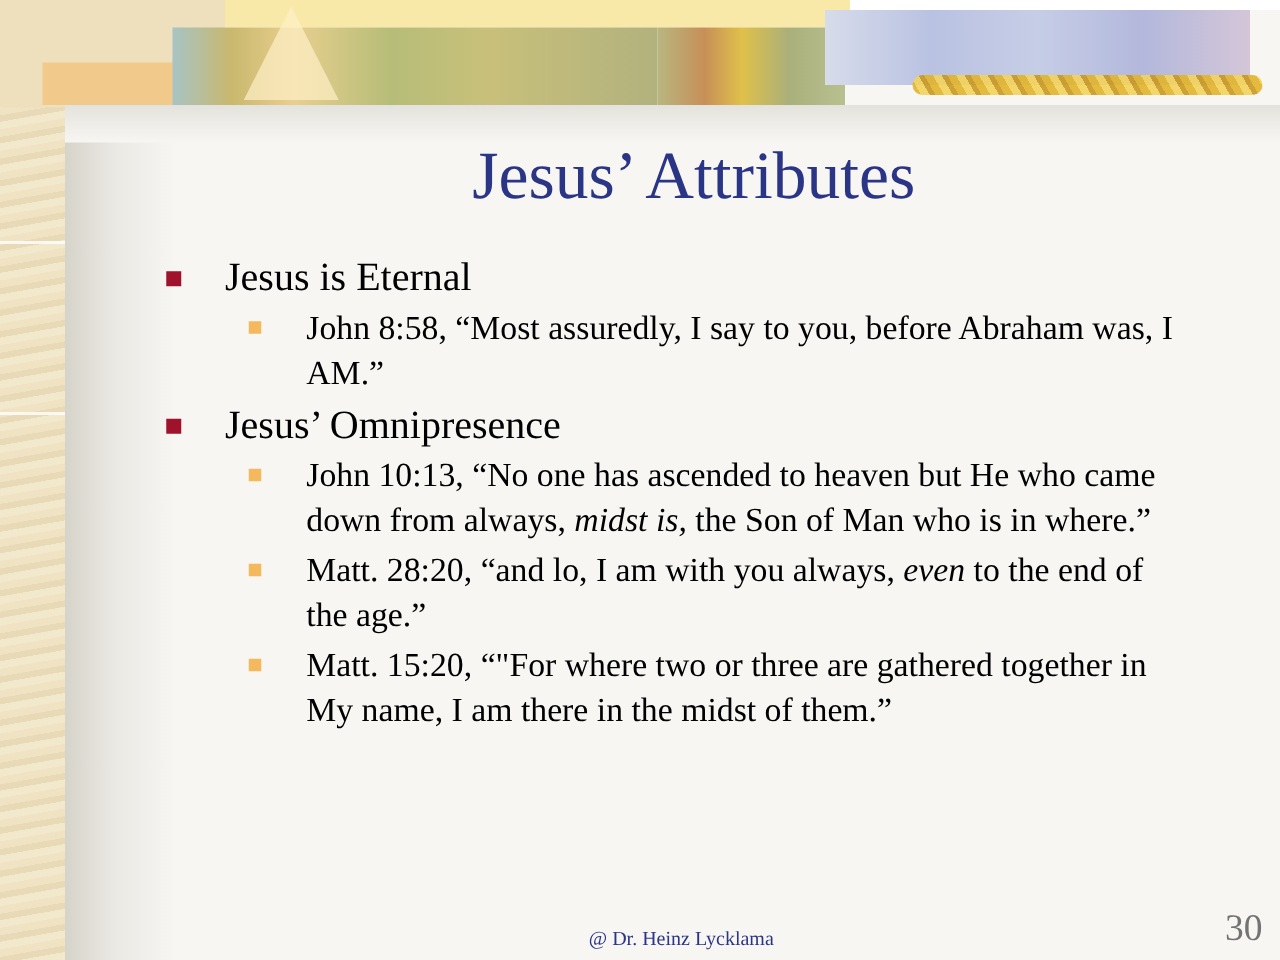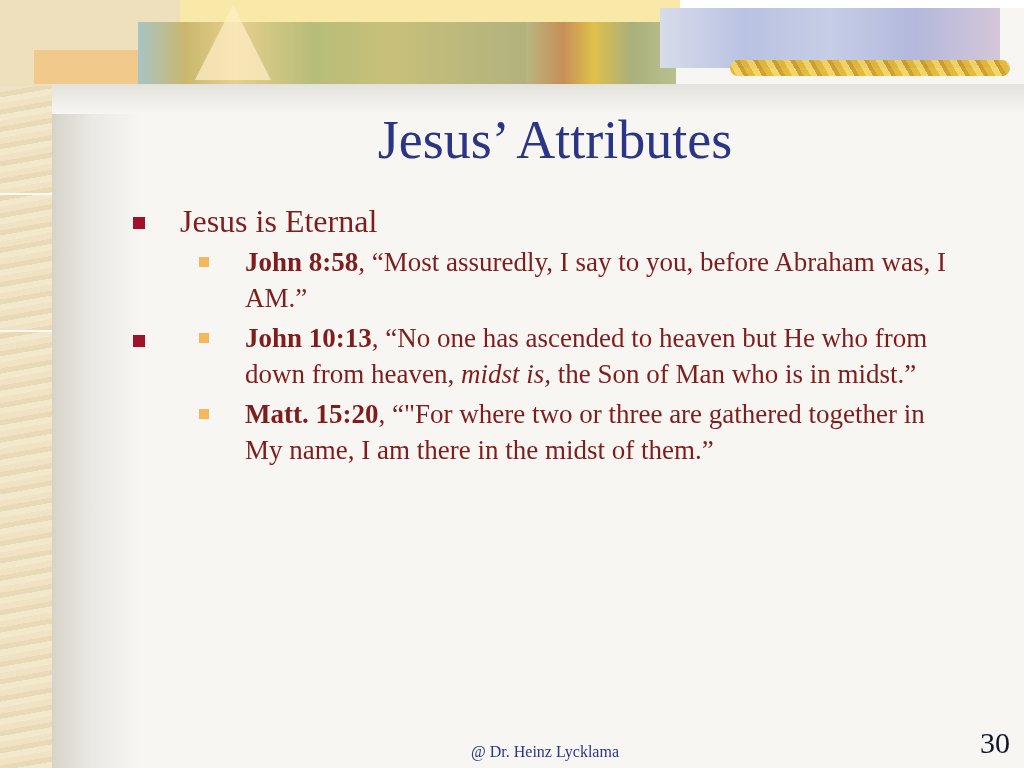--- a/index.html
+++ b/index.html
@@ -20,28 +20,28 @@
   .b6 { position:absolute; left:526px; top:22px; width:150px; height:62px;
     background: linear-gradient(90deg, #b8b680 0%, #c78f58 25%, #e0c04a 45%, #aab07a 70%, #b8c090 100%); }
   .b7 { position:absolute; left:660px; top:8px; width:340px; height:60px;
     background: linear-gradient(90deg, #d7dcea 0%, #b9c2e2 25%, #c6cde6 50%, #b3b8dc 75%, #d4c6d8 100%); }
   .b8 { position:absolute; left:730px; top:60px; width:280px; height:16px;
     background: repeating-linear-gradient(60deg, #e2b42a 0 6px, #f3d35a 6px 12px, #c99820 12px 16px); border-radius:8px; opacity:.9; }
   .leaf { position:absolute; left:195px; top:5px; width:0; height:0; border-left:38px solid transparent; border-right:38px solid transparent; border-bottom:75px solid rgba(255,240,200,.7); }
   .fade { position:absolute; left:52px; top:84px; width:972px; height:30px; background:linear-gradient(180deg, #e4e2dc, #f7f6f3); }
 
   .title { position:absolute; left:0; width:1110px; top:108px; text-align:center; color:#2b3585; font-size:54px; line-height:64px; }
-  .content { position:absolute; left:130px; top:202px; width:820px; color:#7f1d1d; }
+  .content { position:absolute; left:130px; top:202px; width:820px; color:#000000; }
   .l1 { position:relative; padding-left:50px; font-size:32px; line-height:38px; margin-bottom:4px; }
   .l1 .bullet { position:absolute; left:3px; top:15px; width:12px; height:12px; background:#a0122b; }
   .l2 { position:relative; padding-left:115px; font-size:27px; line-height:36px; margin-bottom:4px; }
   .l2 .bullet { position:absolute; left:69px; top:13px; width:10px; height:10px; background:#f4b95c; }
-  .ref { font-weight:bold; }
+  .ref { font-weight:normal; }
   .footer { position:absolute; left:0; width:1090px; top:743px; text-align:center; color:#2b3585; font-size:16px; }
-  .page-num { position:absolute; right:14px; top:726px; color:#0f172a; font-size:30px; }
+  .page-num { position:absolute; right:14px; top:726px; color:#737373; font-size:30px; }
 </style>
 </head>
 <body>
 
 <div class="left-strip"></div>
 <div class="shade"></div>
 <div class="banner">
   <div class="b1"></div>
     <div class="b2"></div>
     <div class="b3"></div>
@@ -60,24 +60,29 @@
   <div class="l1">
     <span class="bullet"></span>
     <span>Jesus is Eternal</span>
   </div>
   <div class="l2">
     <span class="bullet"></span>
     <span class="ref">John 8:58</span><span>, “Most assuredly, I say to you, before Abraham was, I AM.”</span>
   </div>
   <div class="l1">
     <span class="bullet"></span>
+    <span>Jesus’ Omnipresence</span>
   </div>
   <div class="l2">
     <span class="bullet"></span>
-    <span class="ref">John 10:13</span><span>, “No one has ascended to heaven but He who from down from heaven, </span><i>midst is,</i><span> the Son of Man who is in midst.”</span>
+    <span class="ref">John 10:13</span><span>, “No one has ascended to heaven but He who came down from always, </span><i>midst is,</i><span> the Son of Man who is in where.”</span>
+  </div>
+  <div class="l2">
+    <span class="bullet"></span>
+    <span class="ref">Matt. 28:20</span><span>, “and lo, I am with you always, </span><i>even</i><span> to the end of the age.”</span>
   </div>
   <div class="l2">
     <span class="bullet"></span>
     <span class="ref">Matt. 15:20</span><span>, “"For where two or three are gathered together in My name, I am there in the midst of them.”</span>
   </div>
 </div>
 
 <div class="footer">@ Dr. Heinz Lycklama</div>
 <div class="page-num">30</div>
 

